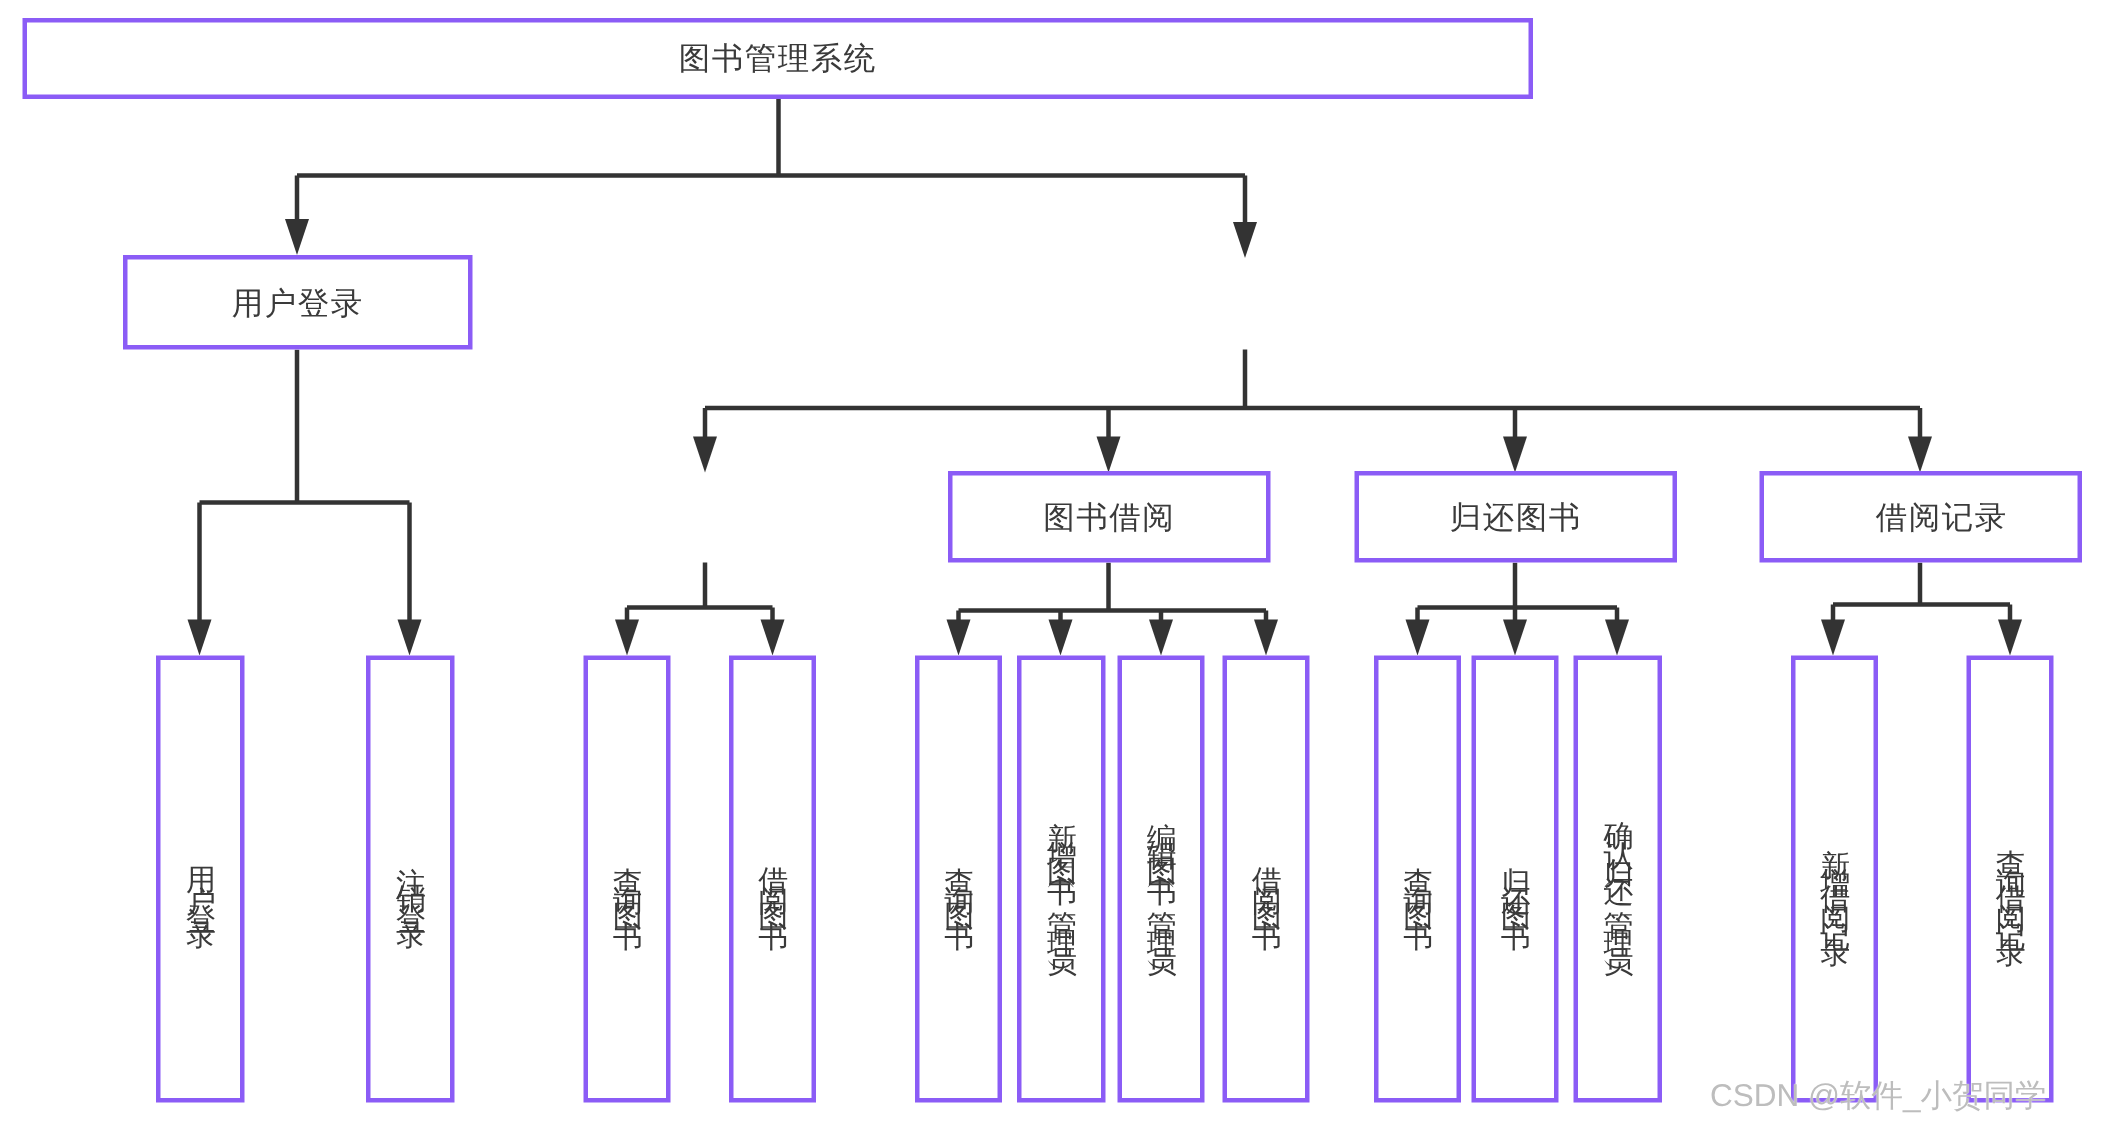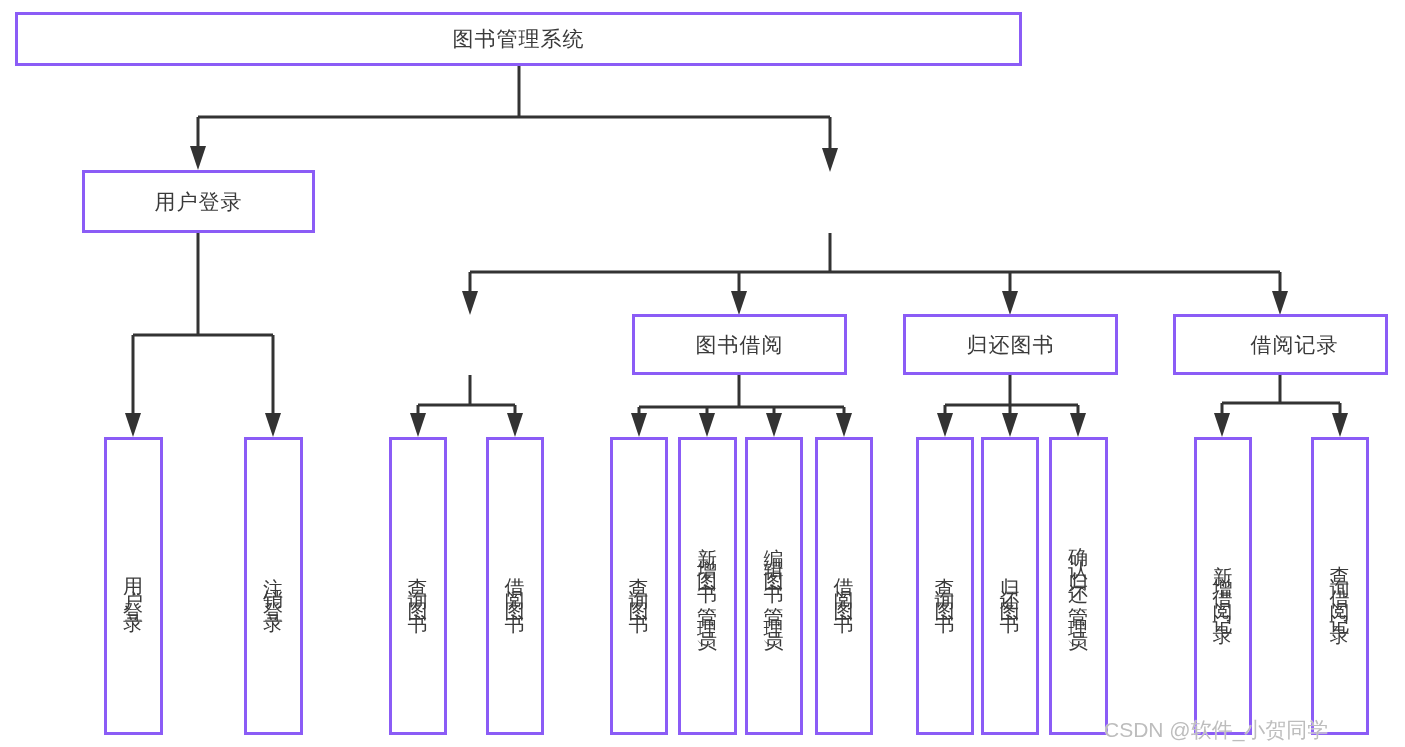--- a/index.html
+++ b/index.html
@@ -67,21 +67,21 @@
   .n-c2 { left: 678px;  width: 59px; }
   .n-c3 { left: 745px;  width: 58px; }
   .n-c4 { left: 815px;  width: 58px; }
   .n-d1 { left: 916px;  width: 58px; }
   .n-d2 { left: 981px;  width: 58px; }
   .n-d3 { left: 1049px; width: 59px; }
   .n-e1 { left: 1194px; width: 58px; }
   .n-e2 { left: 1311px; width: 58px; }
   .watermark {
     position: absolute;
-    left: 1104px;
+    left: 1140px;
     top: 716px;
     z-index: 5;
     font-size: 21px;
     color: #bdbdbd;
     text-shadow: 0 0 1px #ffffff;
     white-space: nowrap;
   }
 </style>
 </head>
 <body>

